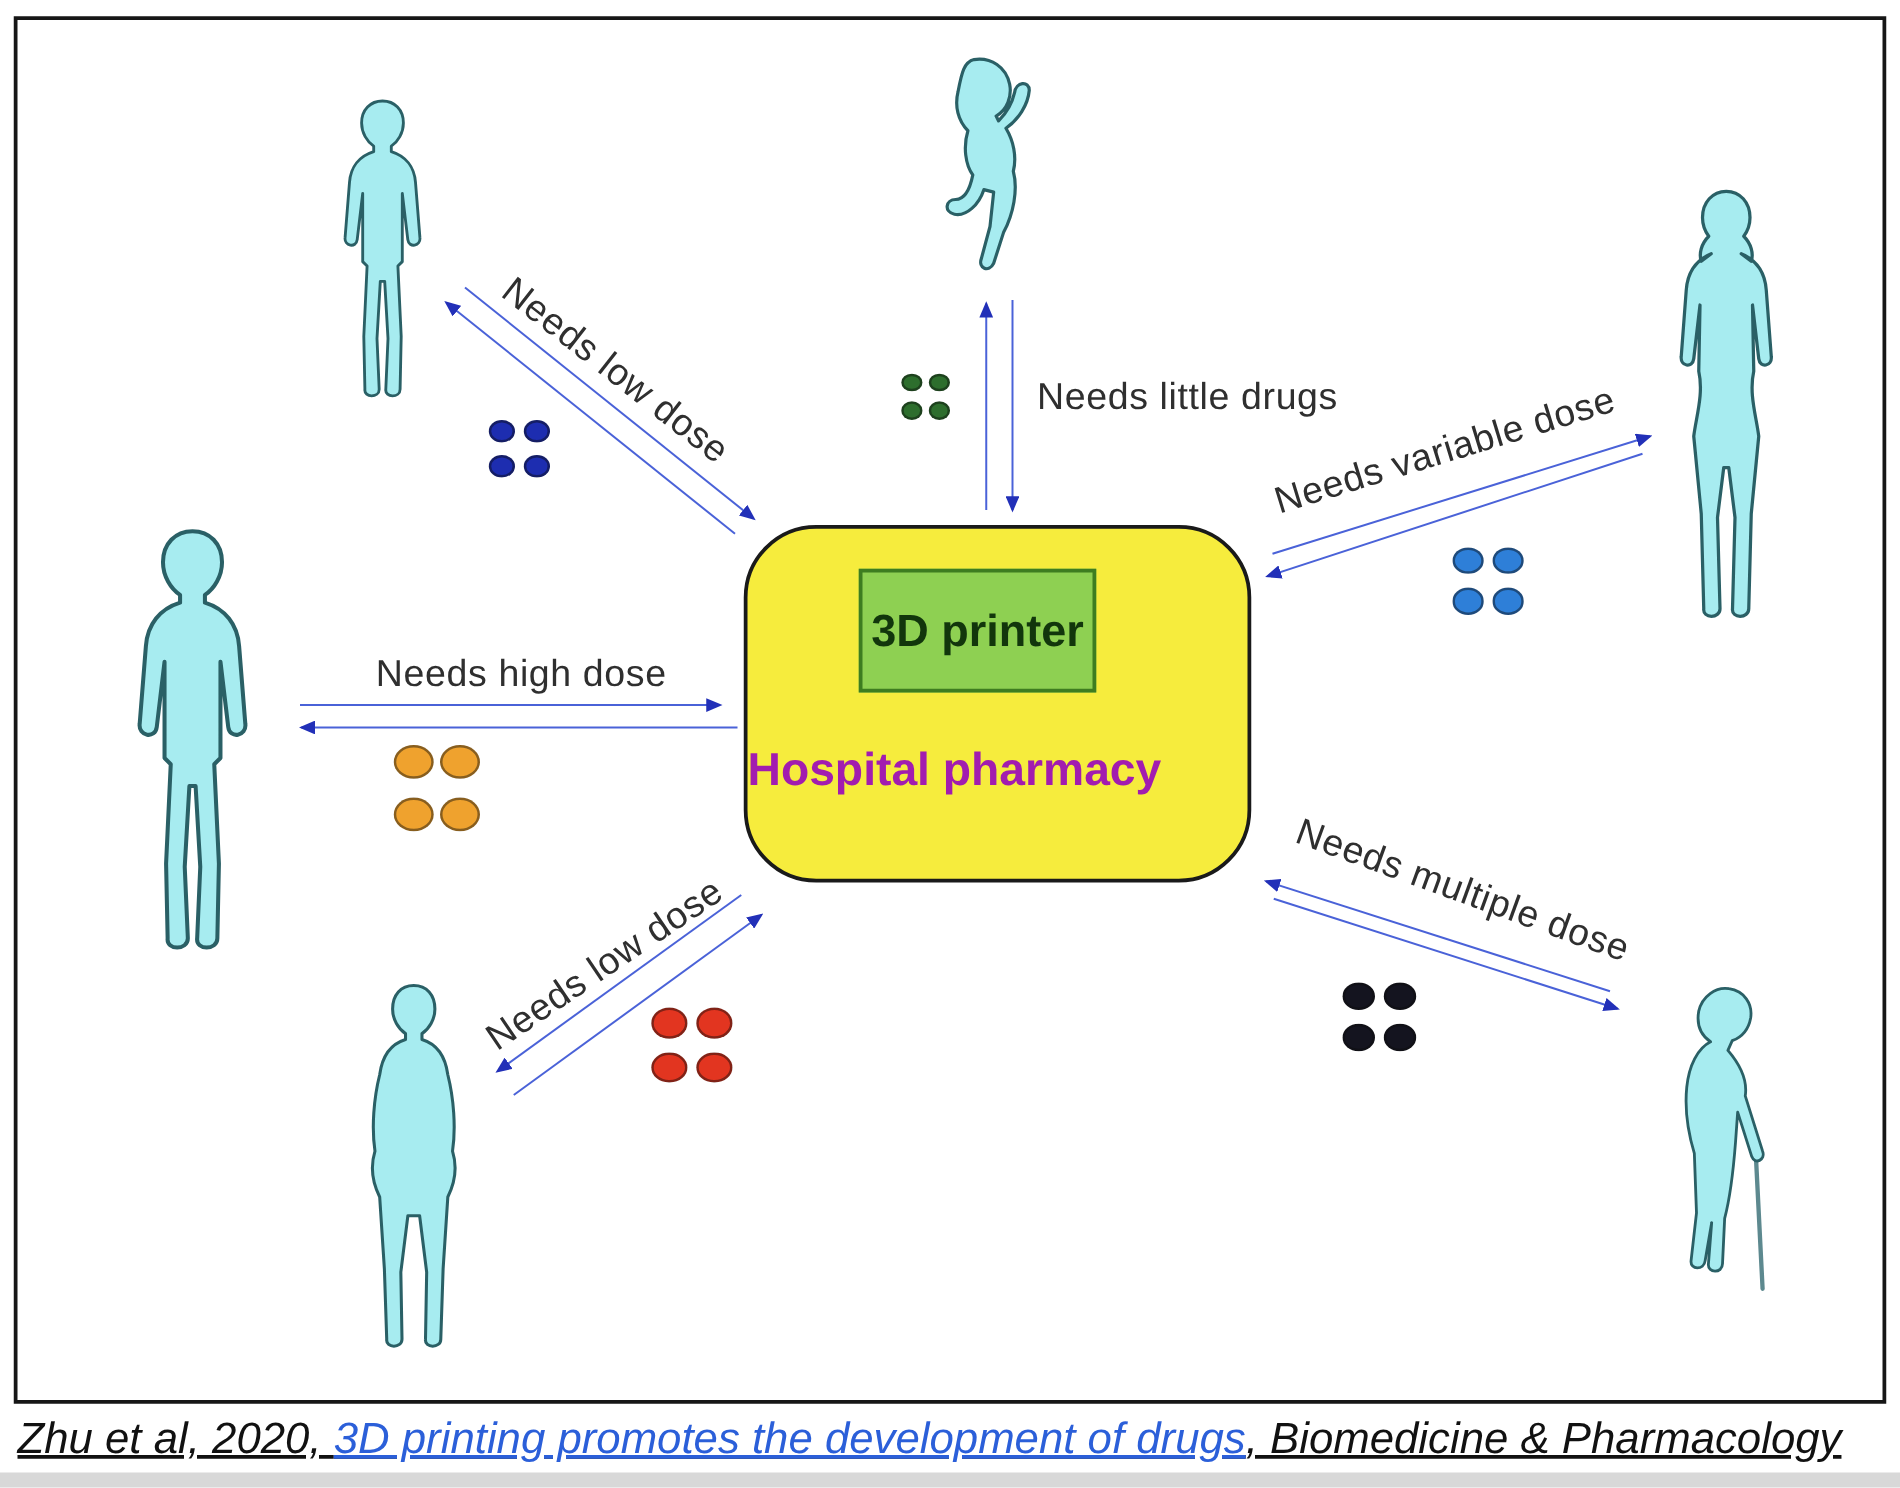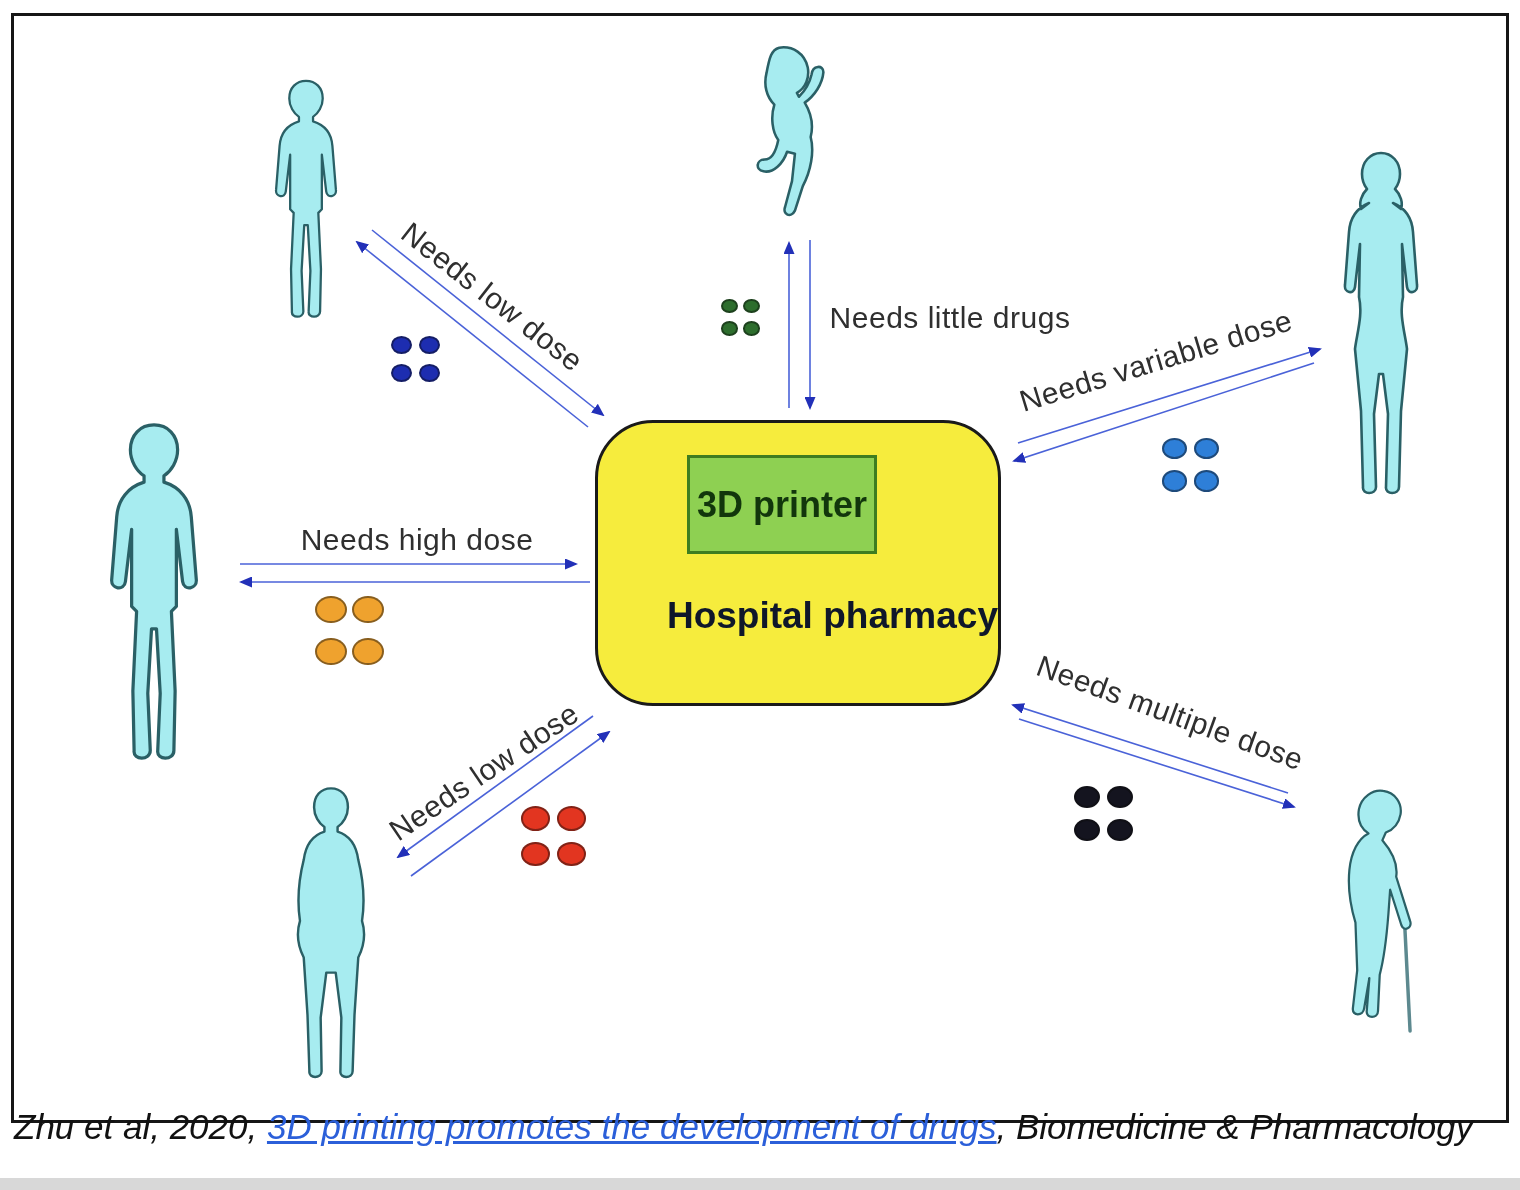--- a/index.html
+++ b/index.html
@@ -32,26 +32,26 @@
     background:var(--pharmacy_box,#f6ec3d);border:3px solid var(--pharmacy_border,#1a1a1a);
     border-radius:58px;box-sizing:border-box;
   }
   .printer{
     position:absolute;left:89px;top:32px;width:190px;height:99px;
     background:var(--printer_box,#8ed052);border:3px solid var(--printer_border,#3e7d20);
     box-sizing:border-box;display:flex;align-items:center;justify-content:center;
     font-size:36px;font-weight:bold;color:var(--printer_text,#12360c);
   }
   .pharmacy-label{
-    position:absolute;left:0;right:0;top:172px;text-align:right;
-    font-size:37px;font-weight:bold;color:#0f172a;
+    position:absolute;left:0;right:0;top:172px;text-align:left;
+    font-size:37px;font-weight:bold;color:#a21caf;
   }
   .caption{
-    position:absolute;left:14px;top:1107px;font-size:35px;font-style:italic;
-    color:var(--caption_text,#111111);white-space:nowrap;
+    position:absolute;left:14px;top:1131px;font-size:35px;font-style:italic;
+    color:var(--caption_text,#111111);white-space:nowrap;text-decoration:underline;
   }
   .caption a{color:var(--link,#2b5fd9);text-decoration:underline;cursor:pointer;}
   .edge-strip{position:absolute;left:0;top:1178px;width:1520px;height:12px;background:#d8d8d8;}
 </style>
 </head>
 <body>
 
 <div class="frame"></div>
 
 <svg class="arrows">

